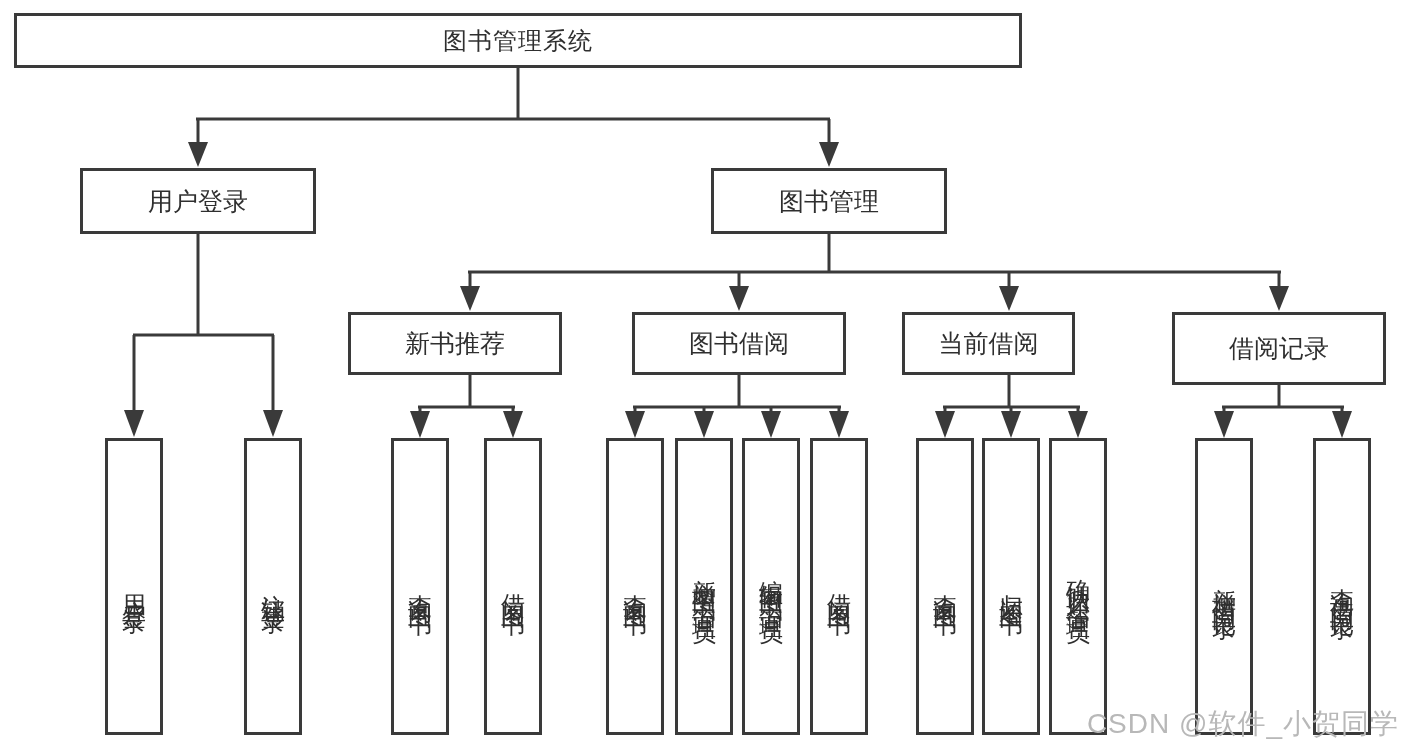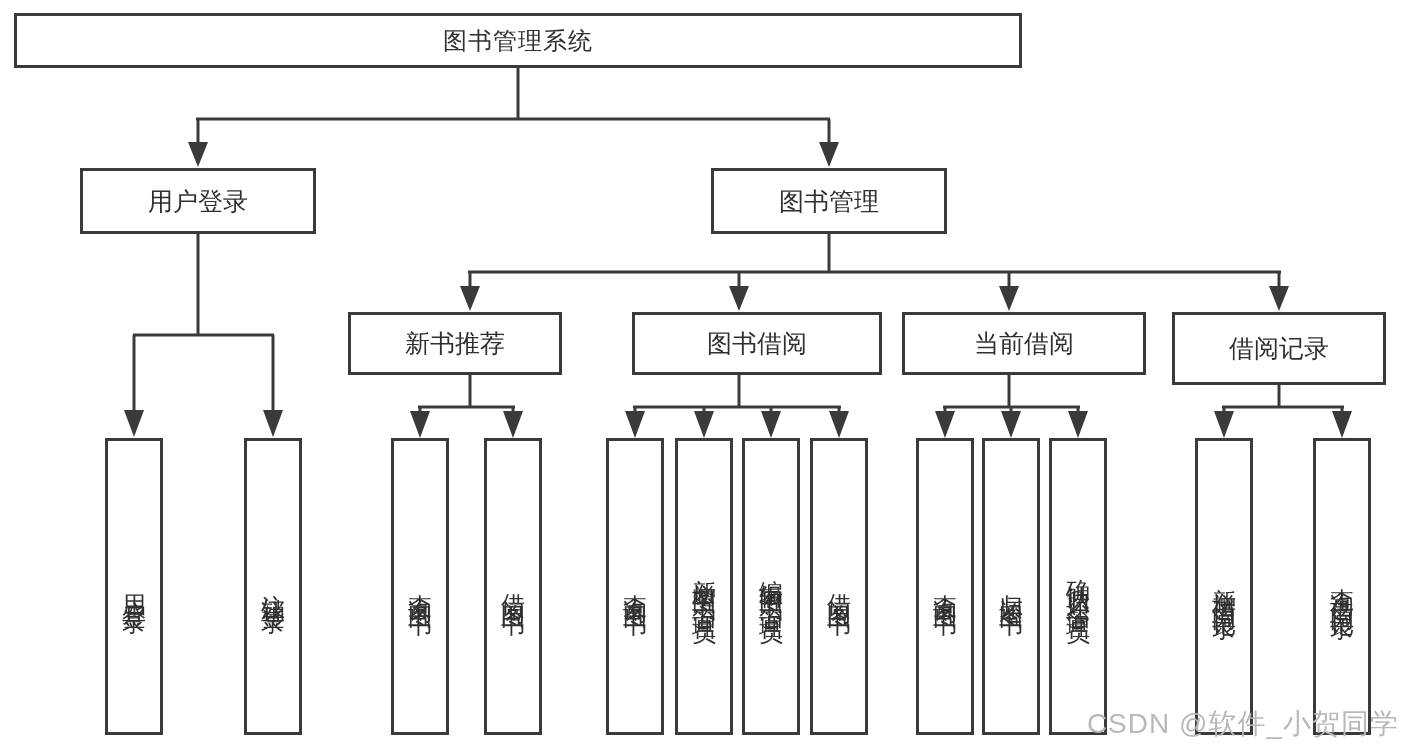--- a/index.html
+++ b/index.html
@@ -114,22 +114,22 @@
     <line x1="1342" y1="407" x2="1342" y2="430"></line>
     <polygon points="1332,411 1352,411 1342,438"></polygon>
   </svg>
 
   <div class="node root" style="left:14px;top:13px;width:1008px;height:55px;">图书管理系统</div>
 
   <div class="node" style="left:80px;top:168px;width:236px;height:66px;">用户登录</div>
   <div class="node" style="left:711px;top:168px;width:236px;height:66px;">图书管理</div>
 
   <div class="node" style="left:341px;top:312px;width:214px;height:63px;margin-left:7px;">新书推荐</div>
-  <div class="node" style="left:632px;top:312px;width:250px;height:63px;">图书借阅</div>
-  <div class="node" style="left:902px;top:312px;width:244px;height:63px;">当前借阅</div>
+  <div class="node" style="left:632px;top:312px;width:214px;height:63px;">图书借阅</div>
+  <div class="node" style="left:902px;top:312px;width:173px;height:63px;">当前借阅</div>
   <div class="node" style="left:1172px;top:312px;width:214px;height:73px;">借阅记录</div>
 
   <div class="node leaf" style="left:105px;top:438px;width:58px;height:297px;">用户登录</div>
   <div class="node leaf" style="left:244px;top:438px;width:58px;height:297px;">注销登录</div>
 
   <div class="node leaf" style="left:391px;top:438px;width:58px;height:297px;">查询图书</div>
   <div class="node leaf" style="left:484px;top:438px;width:58px;height:297px;">借阅图书</div>
 
   <div class="node leaf" style="left:606px;top:438px;width:58px;height:297px;">查询图书</div>
   <div class="node leaf" style="left:675px;top:438px;width:58px;height:297px;">新增图书（管理员）</div>

